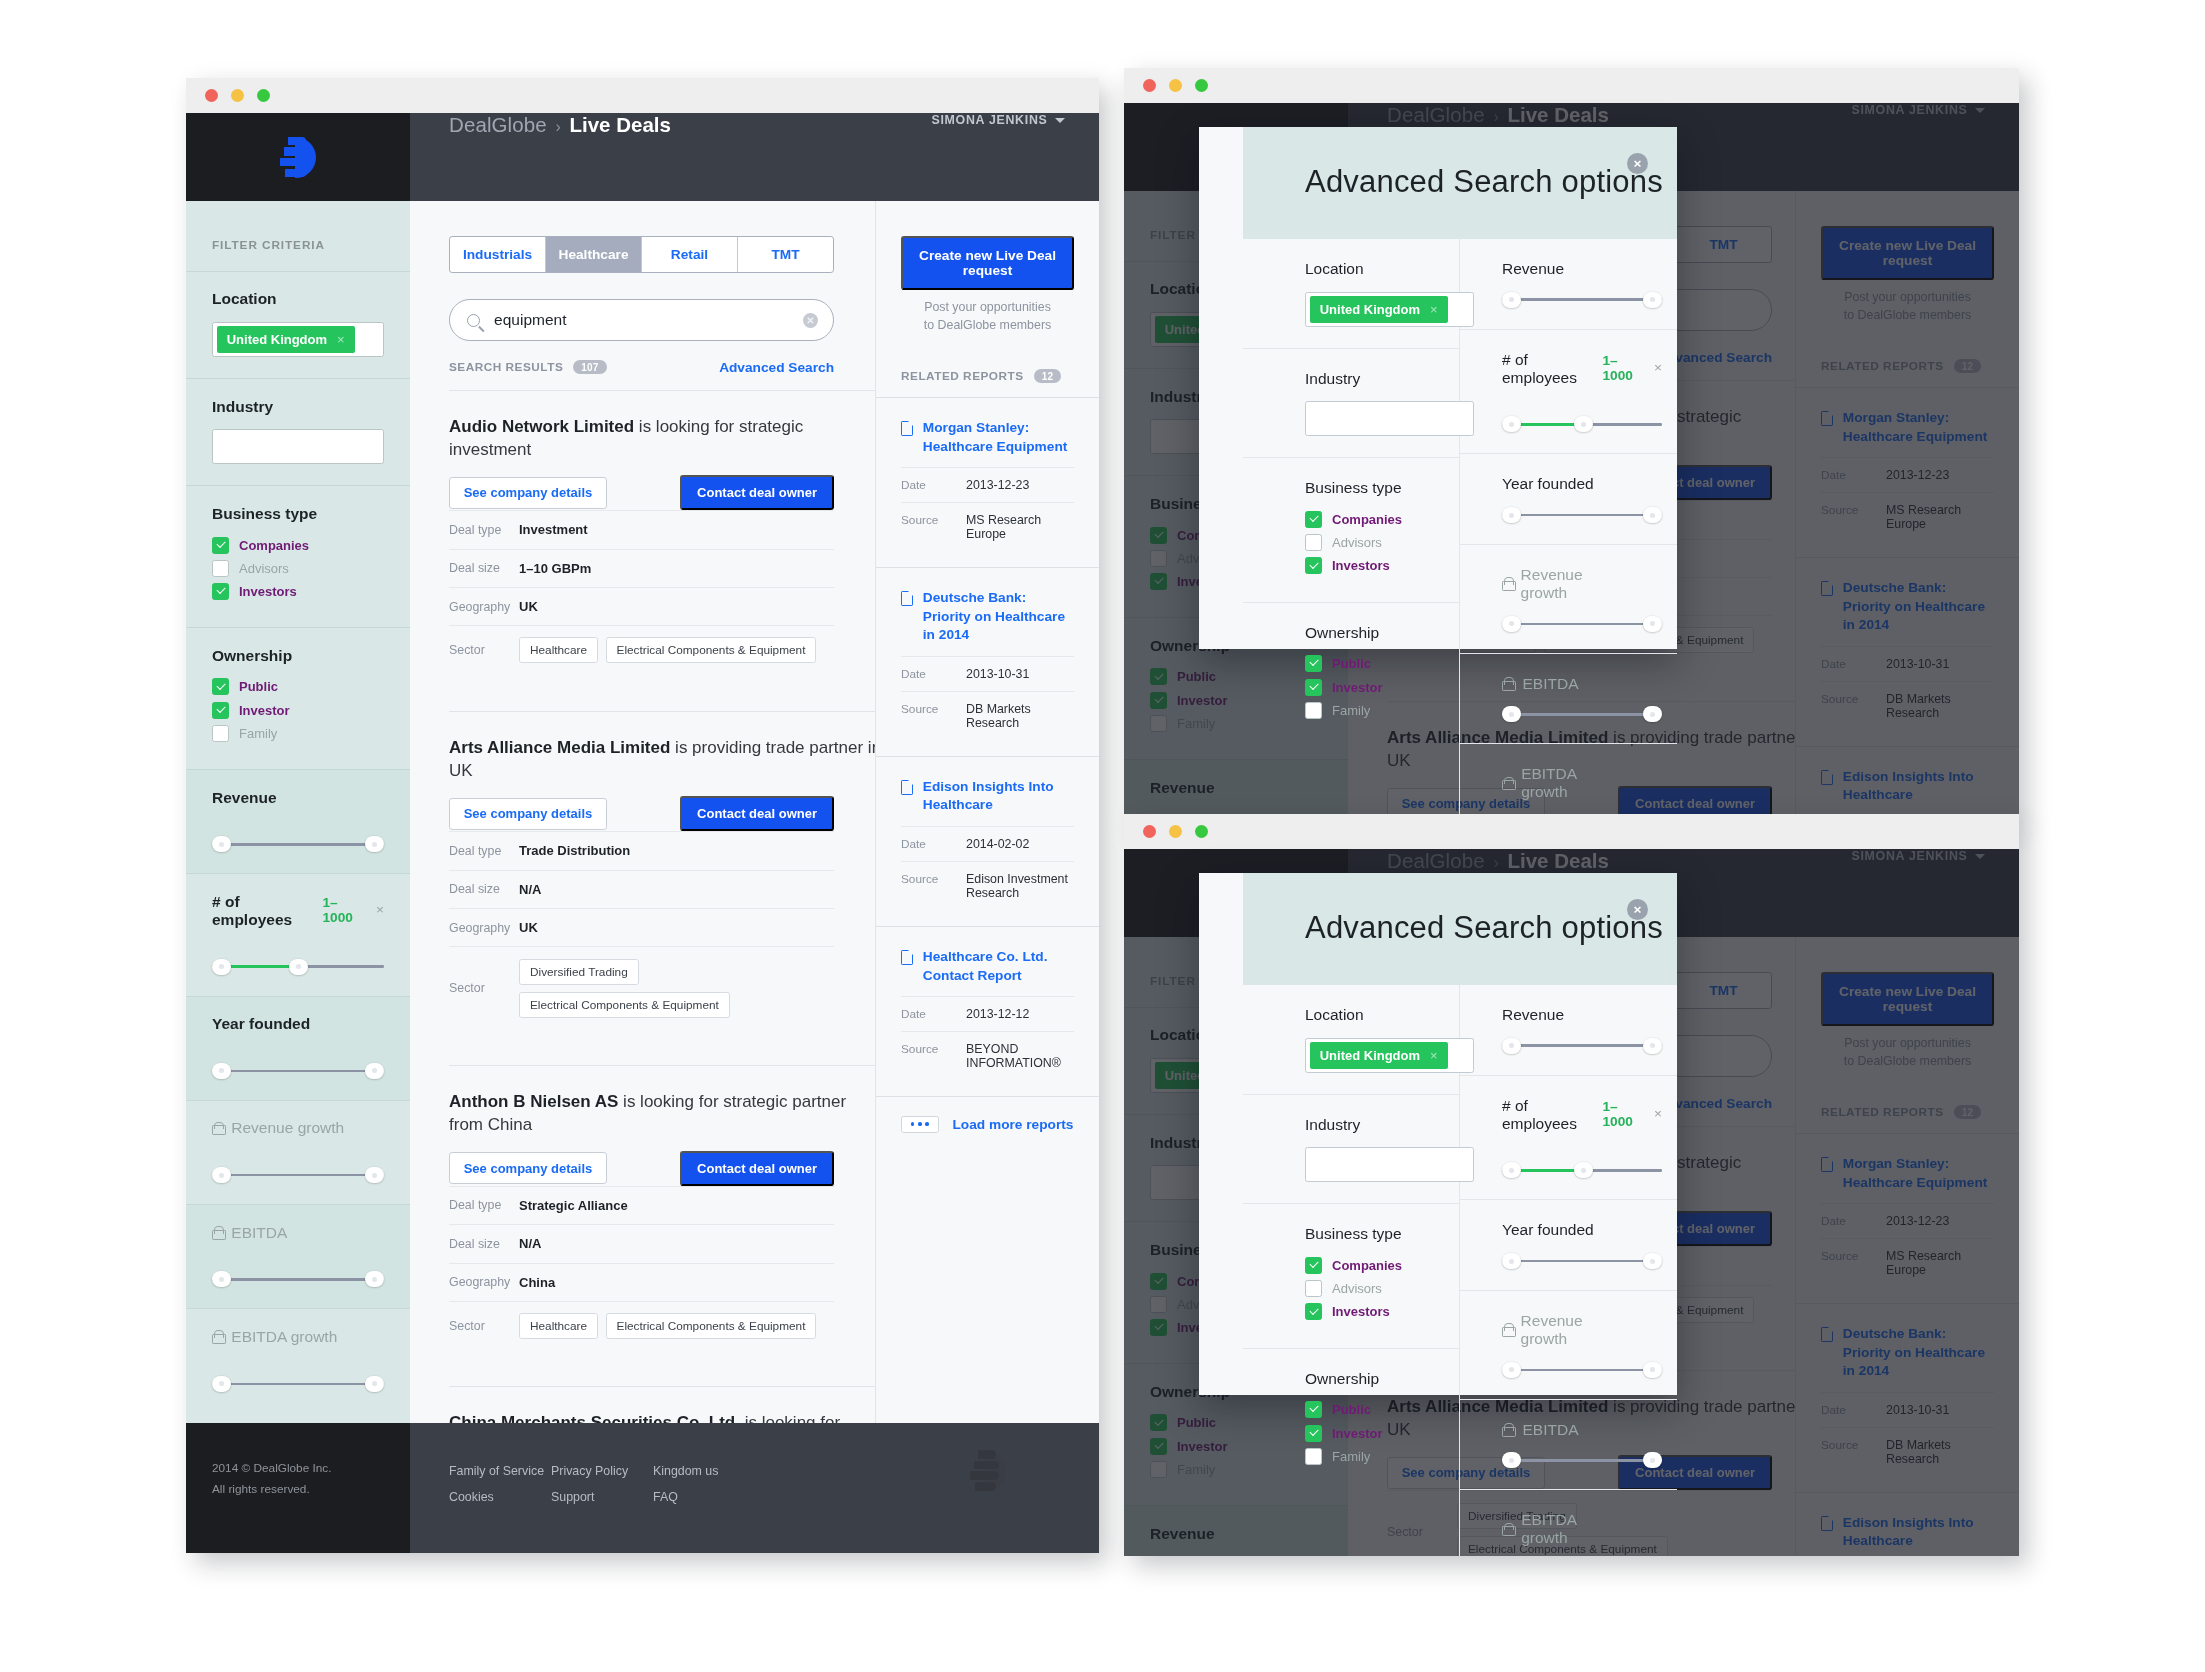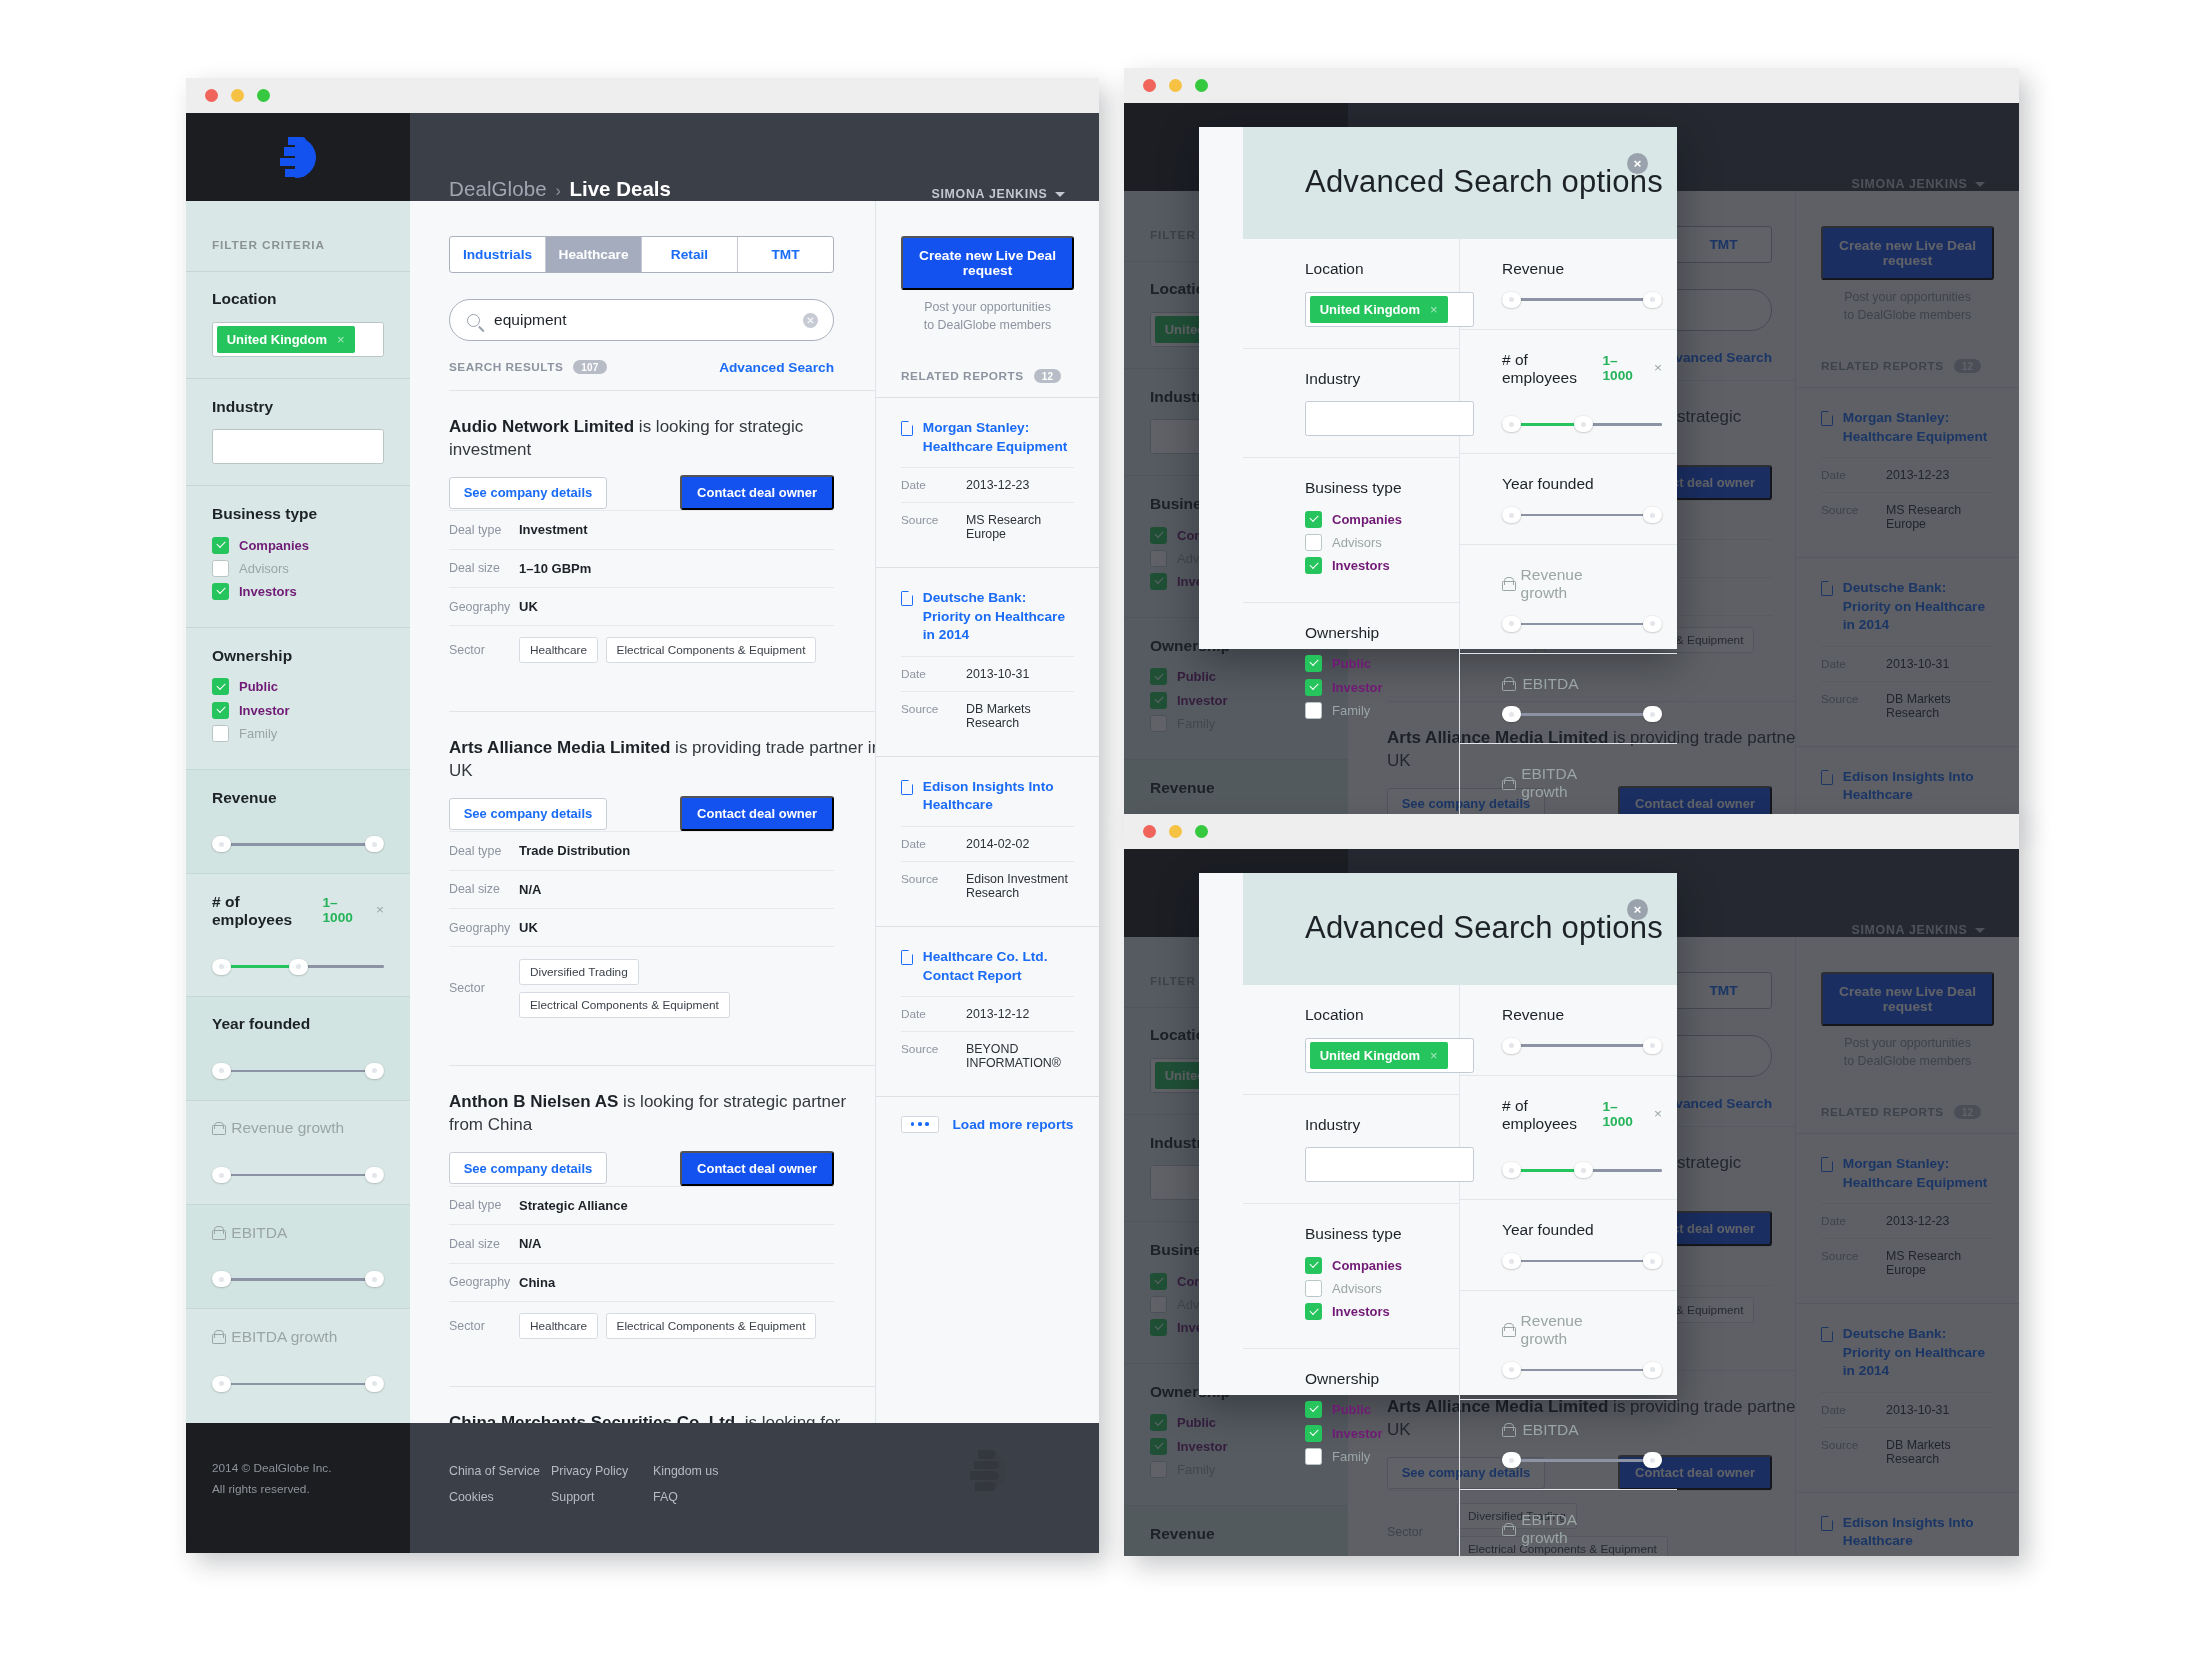--- a/index.html
+++ b/index.html
@@ -21,21 +21,21 @@
   .topstrip { display: flex; height: 88px; flex: 0 0 88px; }
   .brandbox { width: 224px; background: #1c1d20; display: flex; align-items: center; justify-content: center; }
   .logo { width: 36px; height: 41px; position: relative; }
   .logo i { position: absolute; background: #1452ef; display: block; }
   .logo .b1 { left: 7.5px; top: 0;    width: 18.6px; height: 8.7px; border-radius: 0 8.7px 8.7px 0; }
   .logo .b2 { left: 3.7px;  top: 10.6px; width: 25px; height: 8.7px; border-radius: 0 8.7px 8.7px 0; }
   .logo .b3 { left: 0;    top: 21px; width: 29px; height: 8.7px; border-radius: 0 8.7px 8.7px 0; }
   .logo .b4 { left: 5px;  top: 32px; width: 21px; height: 8.7px; border-radius: 0 8.7px 8.7px 0; }
   .logo .cap { left: 15px; top: 0; width: 21px; height: 41px; border-radius: 0 20.5px 20.5px 0; }
 
-  .headerbar { flex: 1; background: #3b3f48; display: flex; align-items: flex-end; padding: 0 34px 0 39px; justify-content: space-between; }
+  .headerbar { flex: 1; background: #3b3f48; display: flex; align-items: flex-start; padding: 0 34px 0 39px; justify-content: space-between; }
   .crumbs { display: flex; align-items: baseline; gap: 8.7px; }
   .crumb-root { color: #a0a6b2; font-size: 20.5px; letter-spacing: 0.1px; }
   .crumb-sep { color: #8b919d; font-size: 16px; }
   .crumb-cur { color: #ffffff; font-size: 20.5px; font-weight: bold; }
   .usermenu { display: flex; align-items: center; gap: 7.5px; color: #c2c7d1; font-size: 12.4px; font-weight: bold; letter-spacing: 0.7px; }
   .chev { width: 0; height: 0; border-left: 5px solid transparent; border-right: 5px solid transparent; border-top: 5.6px solid #c2c7d1; }
 
   .body { display: flex; flex: 1; min-height: 0; }
 
   
@@ -537,21 +537,21 @@
         </div>
       </div>
 
       <div class="footer">
         <div class="foot-left">
           <div>2014 © DealGlobe Inc.</div>
           <div>All rights reserved.</div>
         </div>
         <div class="foot-right">
           <div class="fcol">
-            <div>China of Service</div>
+            <div>Family of Service</div>
             <div>Cookies</div>
           </div>
           <div class="fcol">
             <div>Privacy Policy</div>
             <div>Support</div>
           </div>
           <div class="fcol">
             <div>Kingdom us</div>
             <div>FAQ</div>
           </div>

